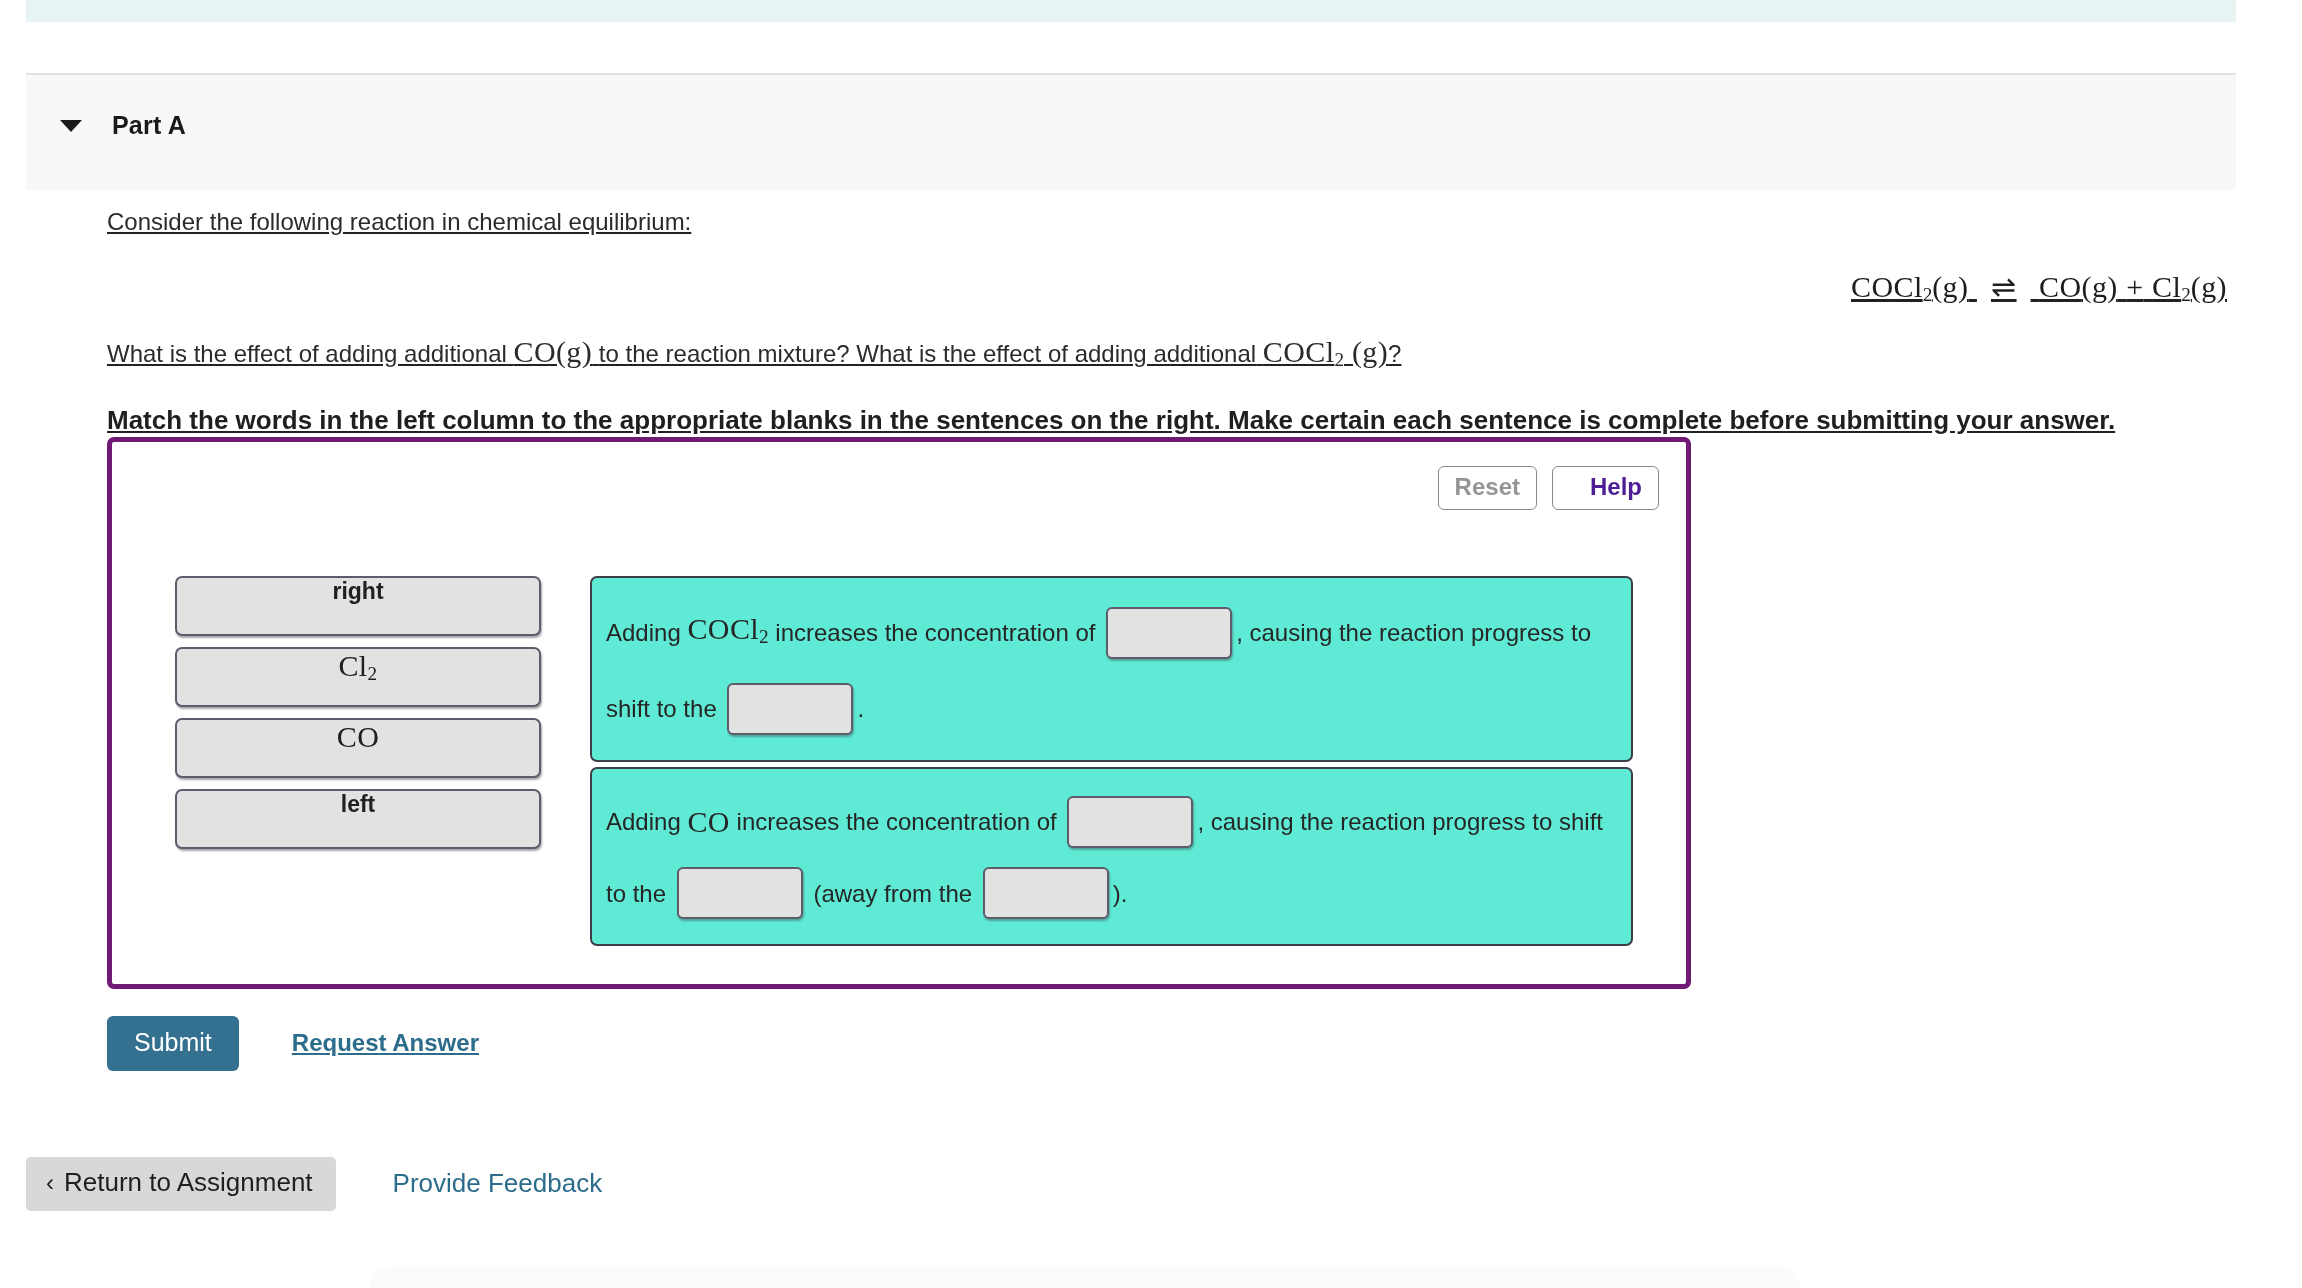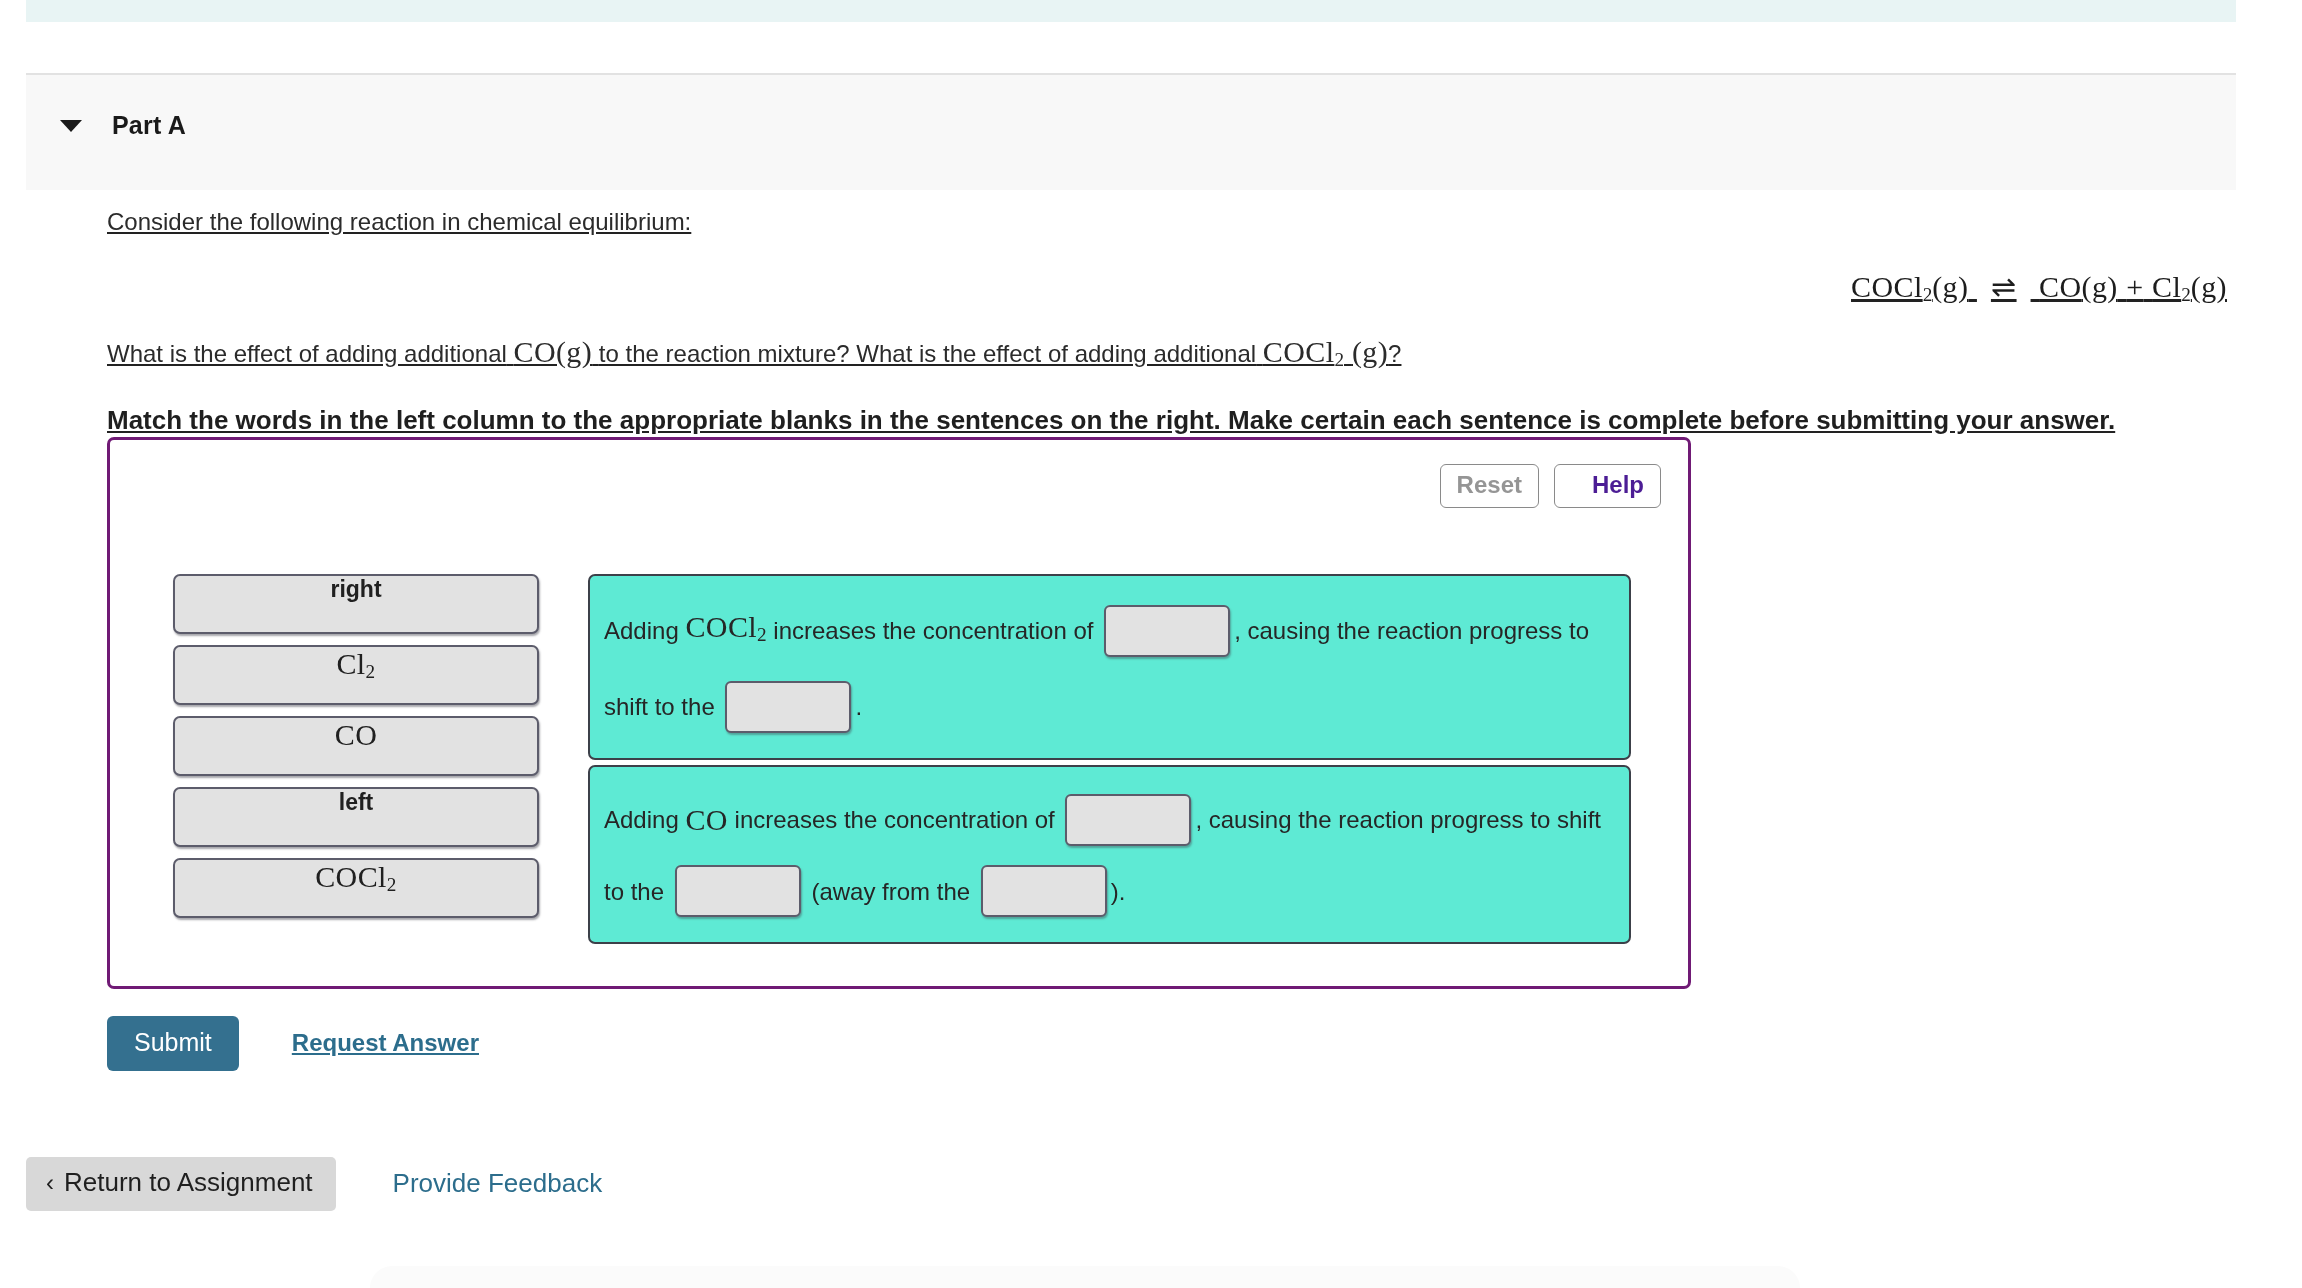--- a/index.html
+++ b/index.html
@@ -106,21 +106,21 @@
     line-height: 1.4;
   }
 
   
   .answer-panel {
     position: absolute;
     left: 107px;
     top: 437px;
     width: 1584px;
     height: 552px;
-    border: 3px solid #701a75;
+    border: 5px solid #701a75;
     border-radius: 7px;
     box-sizing: border-box;
     background: #ffffff;
   }
   .panel-tools {
     position: absolute;
     right: 27px;
     top: 24px;
     display: flex;
     gap: 15px;
@@ -327,23 +327,20 @@
     </div>
     <div class="tile">
       <span class="tile-formula"><span>Cl</span><sub>2</sub></span>
     </div>
     <div class="tile">
       <span class="tile-formula">CO</span>
     </div>
     <div class="tile">
       <span class="tile-word">left</span>
     </div>
-    <div class="tile">
-      <span class="tile-formula"><span>COCl</span><sub>2</sub></span>
-    </div>
   </div>
 
   <div class="sentences">
 
     <div class="sentence-box">
       <span class="txt">Adding</span>
       <span class="txt mth"><span>COCl</span><sub>2</sub></span>
       <span class="txt">increases the concentration of</span>
       <span class="slot"></span><span class="txt">, causing the reaction</span>
       <span class="txt">progress to shift to the</span>

